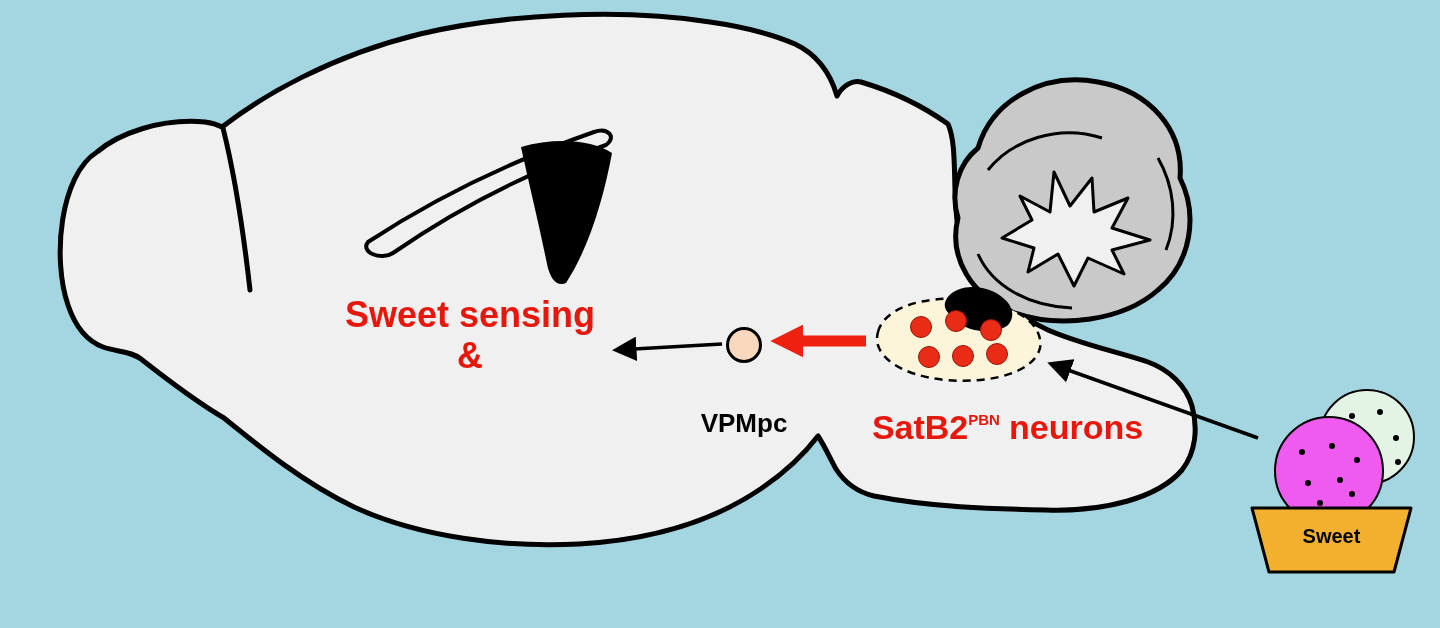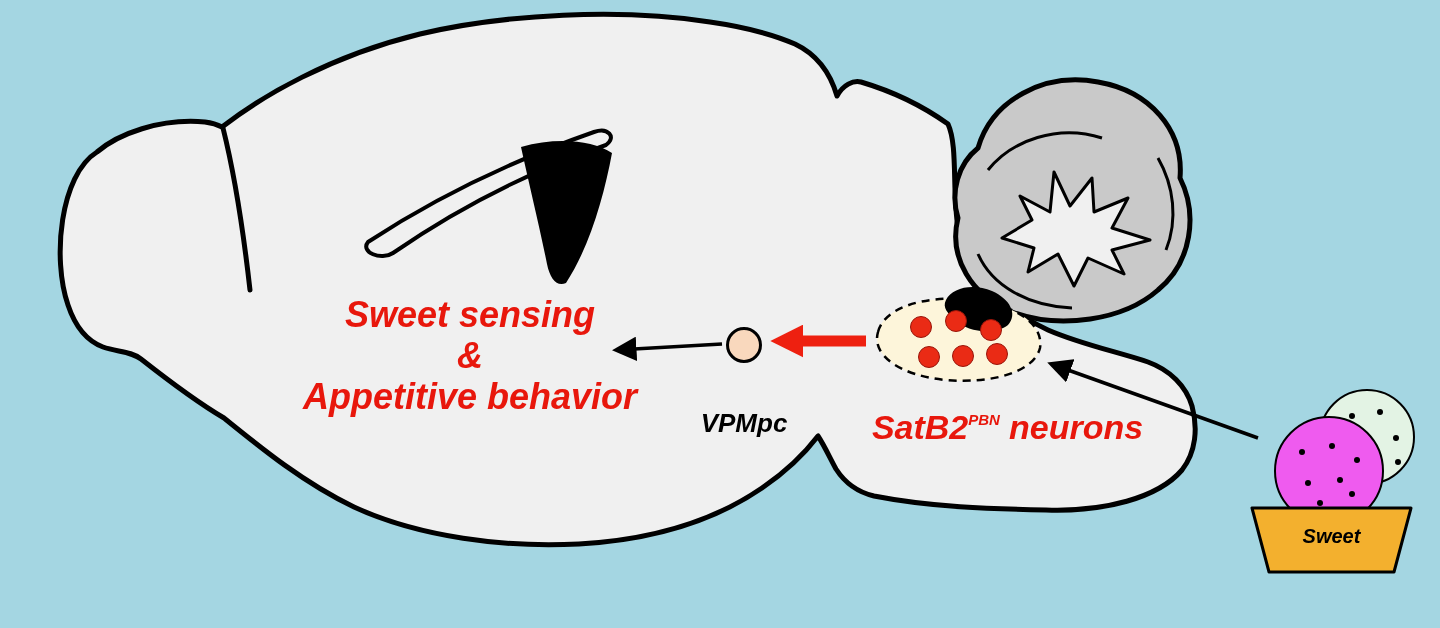--- a/index.html
+++ b/index.html
@@ -5,21 +5,21 @@
   html, body { margin: 0; padding: 0; }
   body { font-family: "Liberation Sans", "DejaVu Sans", sans-serif; }
   .stage {
     position: relative;
     width: 1440px;
     height: 628px;
     background: #a4d6e2;
     overflow: hidden;
   }
   .stage svg { position: absolute; left: 0; top: 0; }
-  .txt { position: absolute; text-align: center; font-weight: bold; font-style: italic; }
+  .txt { position: absolute; text-align: center; font-weight: bold; }
   .red-label { color: #e8170c; }
   .black-label { color: #000000; }
   .outcome-label {
     left: 250px; top: 294px; width: 440px;
     font-size: 36px; line-height: 41px;
   }
   .vpmpc-label {
     left: 684px; top: 372px; width: 120px;
     font-size: 26px;
     margin-top: 36px;
@@ -158,21 +158,20 @@
         <circle cx="1320" cy="503" r="3"></circle>
         <circle cx="1352" cy="494" r="3"></circle>
       </g>
       <path stroke="#000000" stroke-width="3" stroke-linejoin="round" d="M 1252 508 L 1411 508 L 1394 572 L 1269 572 Z" fill="#f3b02e"></path>
     </g>
   </svg>
 
   <div class="txt red-label outcome-label">
     <div>Sweet sensing</div>
     <div>&amp;</div>
-    <div>Appetitive behavior</div>
   </div>
 
   <div class="txt black-label vpmpc-label">VPMpc</div>
 
   <div class="txt red-label satb2-label">
     <span>SatB2</span><sup>PBN</sup><span class="rest">neurons</span>
   </div>
 
   <div class="txt black-label cup-label">Sweet</div>
 

